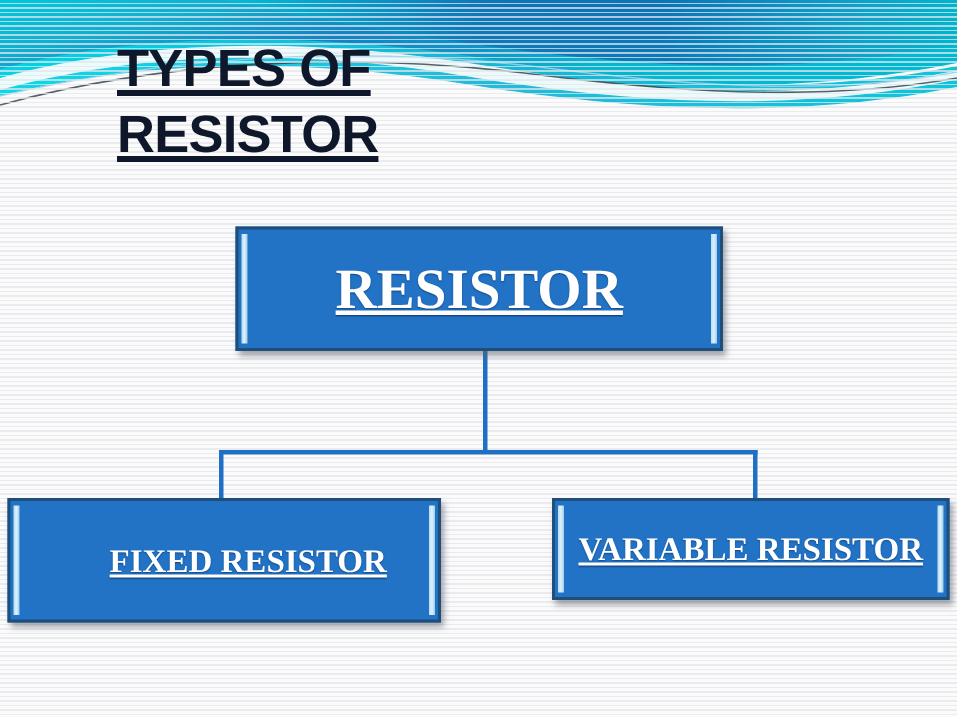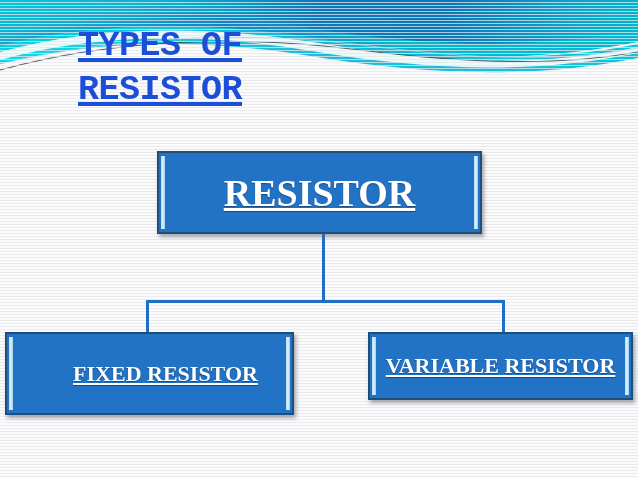--- a/index.html
+++ b/index.html
@@ -39,22 +39,22 @@
   
   #title-block {
     position: absolute;
     left: 78px;
     top: 24px;
     width: 300px;
     z-index: 5;
   }
   .title-line {
     display: block;
-    color: #1d4ed8;
-    font-family: Liberation Mono, monospace;
+    color: #0f172a;
+    font-family: Liberation Sans, sans-serif;
     font-weight: bold;
     font-size: 35px;
     line-height: 44px;
     letter-spacing: -0.5px;
     text-decoration: underline;
     text-decoration-thickness: 4px;
     text-underline-offset: 3px;
     white-space: nowrap;
   }
 

